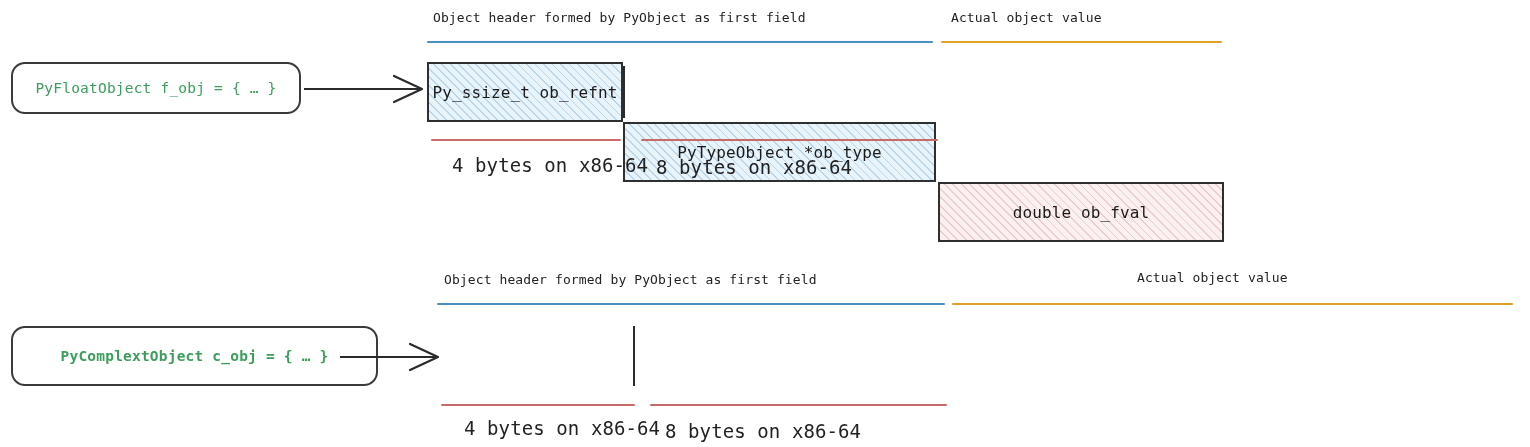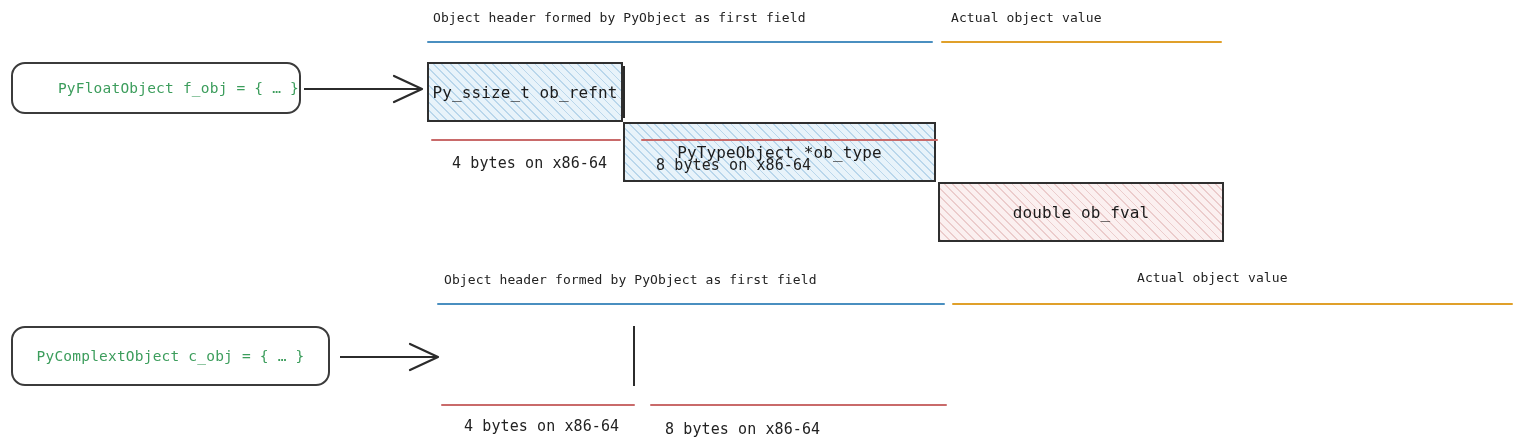--- a/index.html
+++ b/index.html
@@ -89,36 +89,36 @@
 
   
   .divider {
     position: absolute;
     width: 1.8px;
     background: #2b2b2b;
     z-index: 3;
   }
 
   .byte-note {
-    font-size: 15px;
+    font-size: 19px;
     color: #222222;
     white-space: nowrap;
     letter-spacing: 0.1px;
   }
 </style>
 </head>
 <body>
 
 <div class="abs caption" style="left:433px; top:10px;">Object header formed by PyObject as first field</div>
 <div class="abs caption" style="left:951px; top:10px;">Actual object value</div>
 
 <div class="abs rule rule-blue" style="left:427px; top:41px; width:506px;"></div>
 <div class="abs rule rule-orange" style="left:941px; top:41px; width:281px;"></div>
 
-<div class="abs code-box" style="left:11px; top:62px; width:290px; height:52px; font-size:14.5px;justify-content:flex-end;">
+<div class="abs code-box" style="left:11px; top:62px; width:290px; height:52px; font-size:14.5px;">
   <span>PyFloatObject f_obj = { … }</span>
 </div>
 
 <svg class="abs arrow" style="left:300px; top:72px;" width="130" height="34" viewBox="0 0 130 34">
   <line x1="4" y1="17" x2="120" y2="17" stroke="#2b2b2b" stroke-width="2.2"></line>
   <polyline points="94,4 122,17 94,30" fill="none" stroke="#2b2b2b" stroke-width="2.2" stroke-linecap="round" stroke-linejoin="round"></polyline>
 </svg>
 
 <div class="abs cell cell-blue" style="left:427px; top:62px; width:196px; height:60px;">
   <span class="cell-label">Py_ssize_t ob_refnt</span>
@@ -137,21 +137,21 @@
 
 <div class="abs rule rule-red" style="left:641px; top:139px; width:297px;"></div>
 <div class="abs byte-note" style="left:656px; top:156px;">8 bytes on x86-64</div>
 
 <div class="abs caption" style="left:444px; top:272px;">Object header formed by PyObject as first field</div>
 <div class="abs caption" style="left:1137px; top:270px;">Actual object value</div>
 
 <div class="abs rule rule-blue" style="left:437px; top:303px; width:508px;"></div>
 <div class="abs rule rule-orange" style="left:952px; top:303px; width:561px;"></div>
 
-<div class="abs code-box" style="left:11px; top:326px; width:319px; height:60px; font-size:14.5px;">
+<div class="abs code-box" style="left:11px; top:326px; width:367px; height:60px; font-size:14.5px;font-weight:bold;">
   <span>PyComplextObject c_obj = { … }</span>
 </div>
 
 <svg class="abs arrow" style="left:336px; top:340px;" width="110" height="34" viewBox="0 0 110 34">
   <line x1="4" y1="17" x2="100" y2="17" stroke="#2b2b2b" stroke-width="2.2"></line>
   <polyline points="74,4 102,17 74,30" fill="none" stroke="#2b2b2b" stroke-width="2.2" stroke-linecap="round" stroke-linejoin="round"></polyline>
 </svg>
 
 <div class="abs divider" style="left:633px; top:326px; height:60px;"></div>
 

